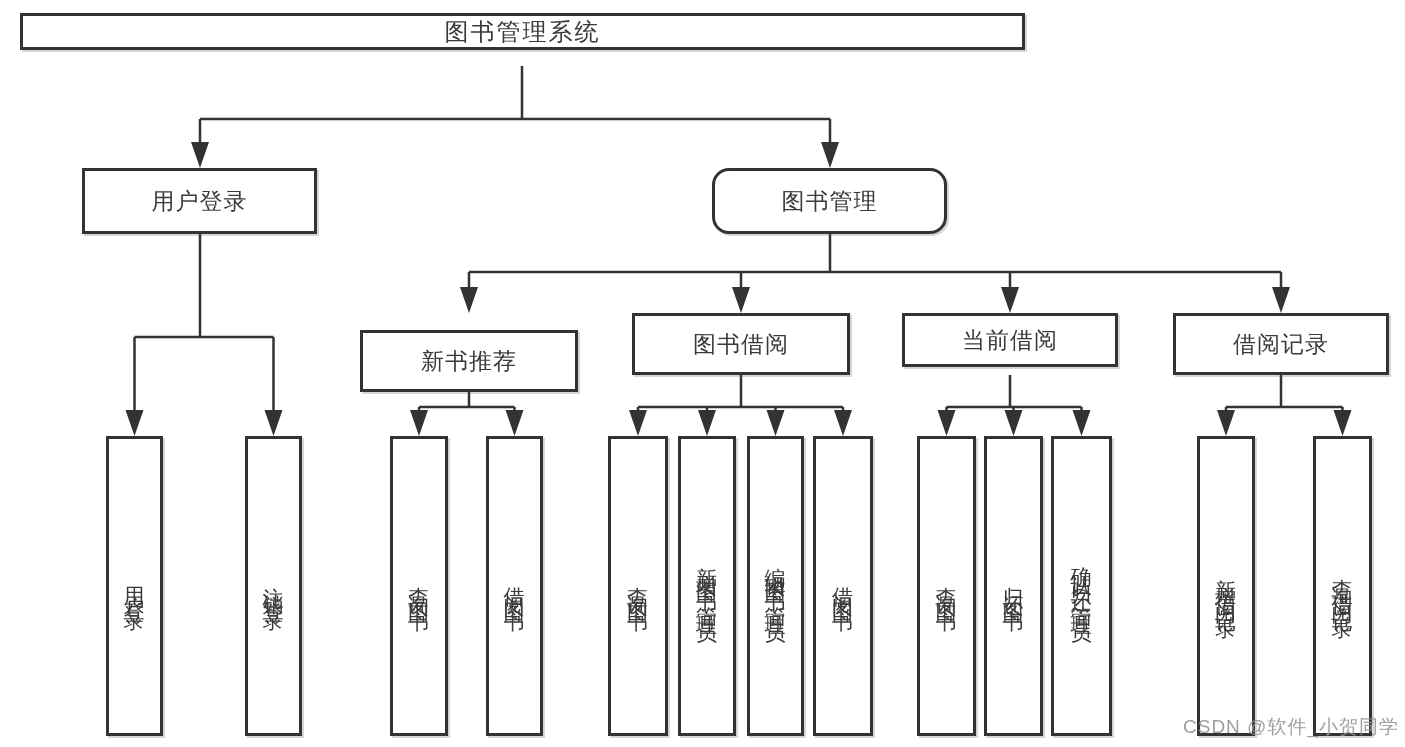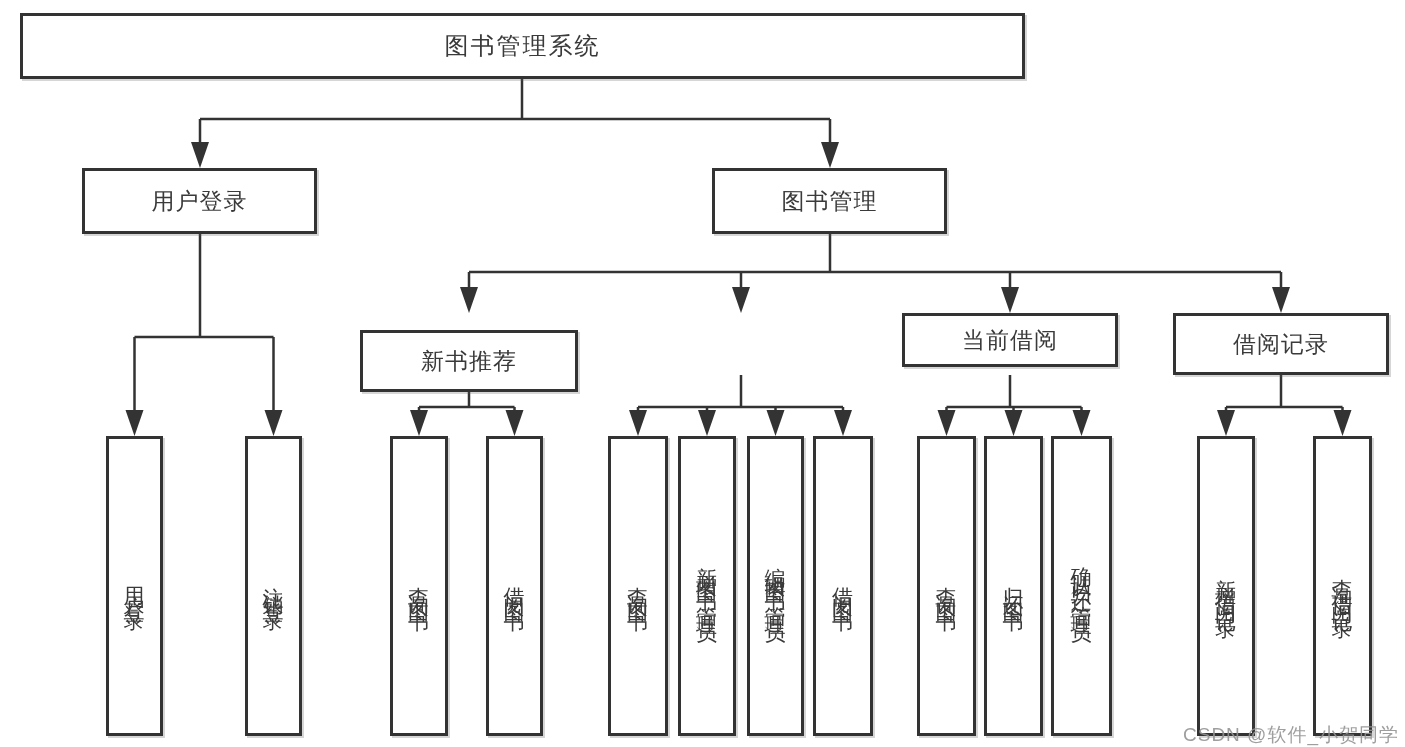--- a/index.html
+++ b/index.html
@@ -40,21 +40,20 @@
   }
   .watermark {
     position: absolute;
     left: 1183px;
     top: 714px;
     font-size: 19px;
     color: rgba(148,148,148,0.9);
     letter-spacing: 1px;
     white-space: nowrap;
     z-index: 10;
-    margin-top: 8px;
   }
 </style>
 </head>
 <body>
 
 <div id="canvas">
 
   <svg id="connectors" viewBox="0 0 1405 747" xmlns="http://www.w3.org/2000/svg">
     <g stroke="#333333" stroke-width="2.5" fill="none">
 
@@ -89,33 +88,36 @@
       <polygon points="766.5,410 784.5,410 775.5,436"></polygon>
       <polygon points="834,410 852,410 843,436"></polygon>
       <polygon points="937.5,410 955.5,410 946.5,436"></polygon>
       <polygon points="1004.5,410 1022.5,410 1013.5,436"></polygon>
       <polygon points="1072.5,410 1090.5,410 1081.5,436"></polygon>
       <polygon points="1217,410 1235,410 1226,436"></polygon>
       <polygon points="1333.5,410 1351.5,410 1342.5,436"></polygon>
     </g>
   </svg>
 
-  <div class="box" style="left:20px; top:13px; width:1005px; height:66px;">
+  <div class="box" style="left:20px; top:13px; width:1005px; height:37px;">
     <span class="h-label title-label">图书管理系统</span>
   </div>
 
   <div class="box" style="left:82px; top:168px; width:235px; height:66px;">
     <span class="h-label">用户登录</span>
   </div>
-  <div class="box" style="left:712px; top:168px; width:235px; height:66px;">
+  <div class="box" style="left:712px; top:168px; width:235px; height:66px;border-radius:17px;">
     <span class="h-label">图书管理</span>
   </div>
 
   <div class="box" style="left:360px; top:313px; width:218px; height:62px;margin-top:17px;">
     <span class="h-label">新书推荐</span>
+  </div>
+  <div class="box" style="left:632px; top:313px; width:218px; height:62px;">
+    <span class="h-label">图书借阅</span>
   </div>
   <div class="box" style="left:902px; top:313px; width:216px; height:54px;">
     <span class="h-label">当前借阅</span>
   </div>
   <div class="box" style="left:1173px; top:313px; width:216px; height:62px;">
     <span class="h-label">借阅记录</span>
   </div>
 
   <div class="box" style="left:106px; top:436px; width:57px; height:300px;">
     <span class="vtext">用户登录</span>

